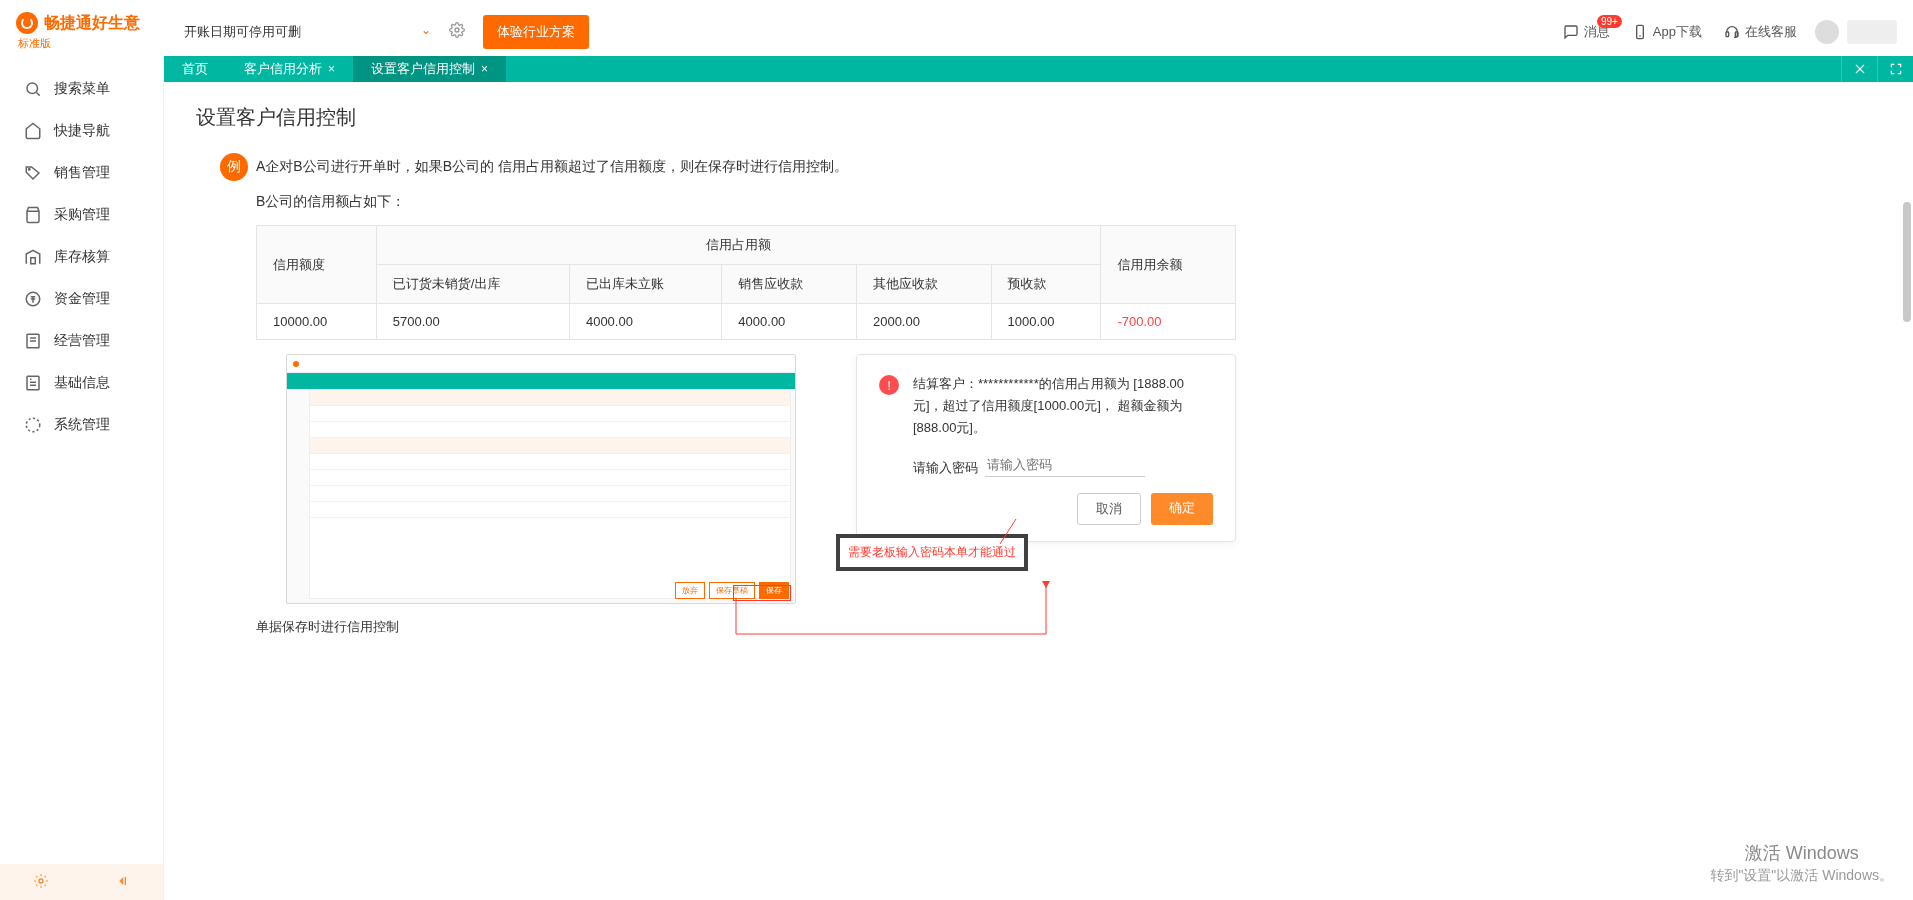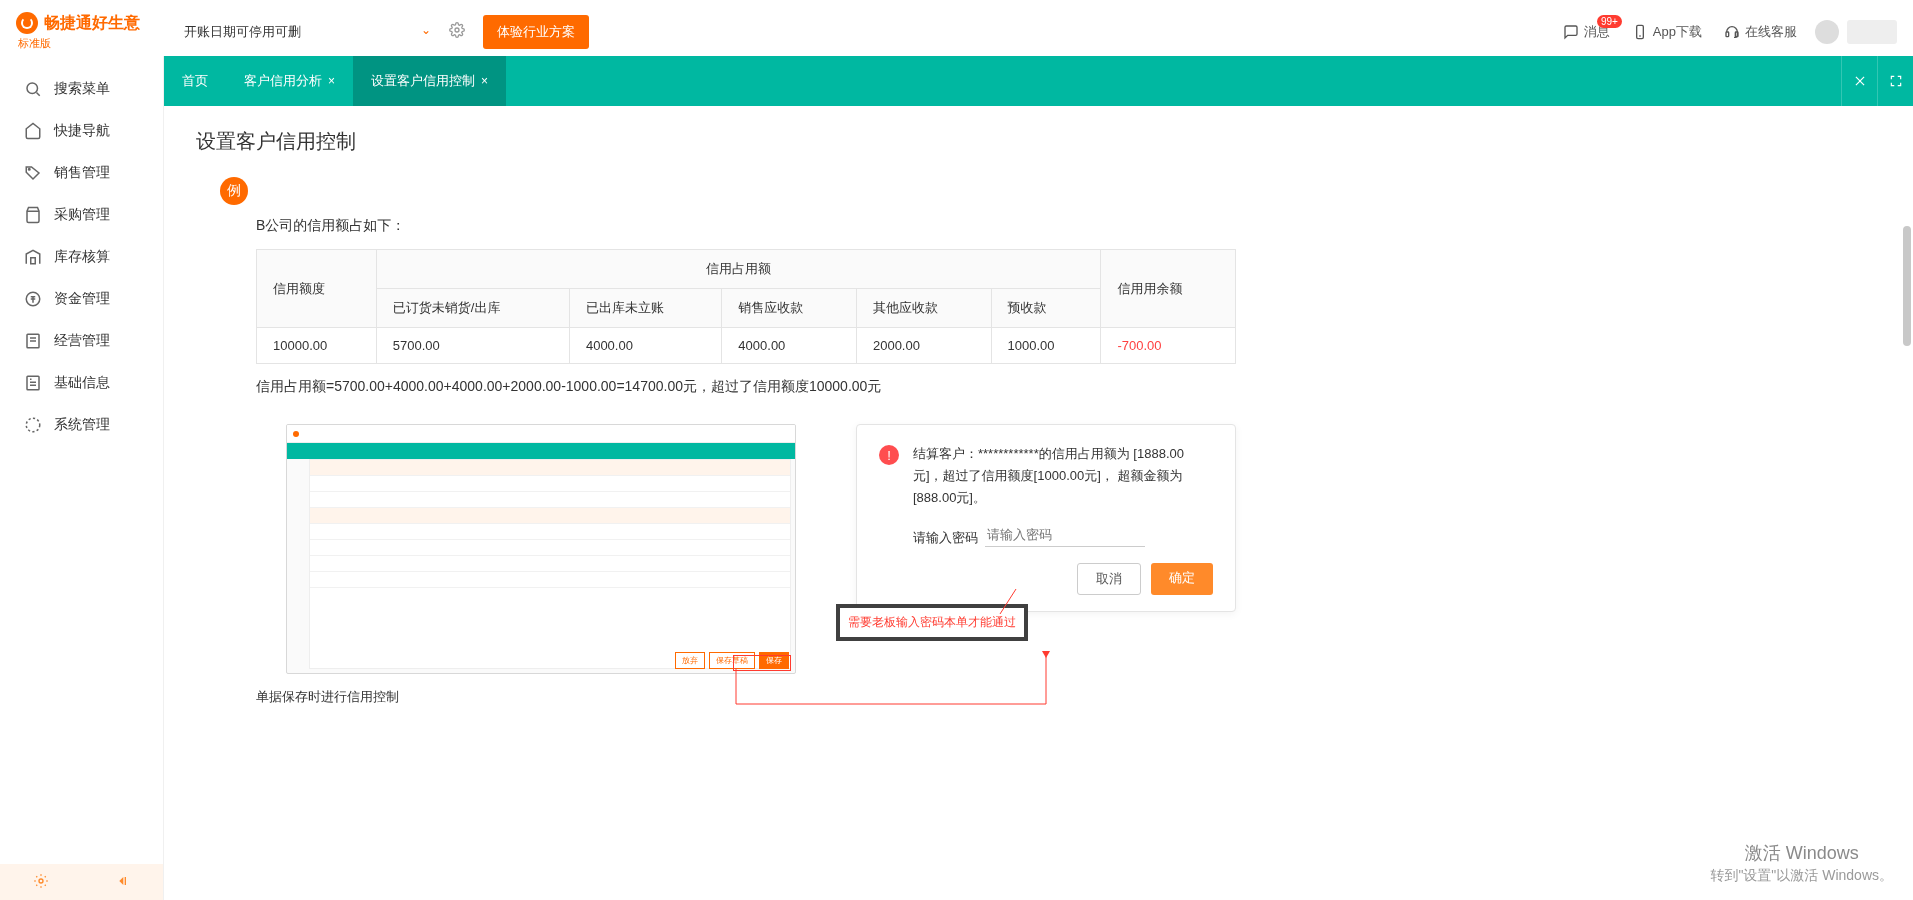--- a/index.html
+++ b/index.html
@@ -23,21 +23,21 @@
   .ico { width: 16px; height: 16px; display: inline-block; }
 
   
   .sidebar { position: absolute; top: 56px; left: 0; bottom: 0; width: 164px; background: #fff; border-right: 1px solid #f0f0f0; padding-top: 12px; }
   .side-item { display: flex; align-items: center; gap: 12px; padding: 12px 24px; color: #333; cursor: pointer; font-size: 14px; }
   .side-icon { width: 18px; height: 18px; color: #666; }
   .side-bottom { position: absolute; bottom: 0; left: 0; right: 0; height: 36px; background: #fff4eb; display: flex; align-items: center; justify-content: space-around; color: #ff8a2a; }
 
   
   .main { position: absolute; top: 56px; left: 164px; right: 0; bottom: 0; display: flex; flex-direction: column; }
-  .tabs { height: 50px; background: #00b8a1; display: flex; align-items: stretch; }
+  .tabs { height: 26px; background: #00b8a1; display: flex; align-items: stretch; }
   .tab { display: flex; align-items: center; padding: 0 18px; color: #fff; font-size: 13px; cursor: pointer; }
   .tab.active { background: #009482; }
   .tab .close-x { margin-left: 6px; font-size: 12px; }
   .tabs-spacer { flex: 1; }
   .tab-action { width: 36px; display: flex; align-items: center; justify-content: center; color: #fff; cursor: pointer; border-left: 1px solid rgba(255,255,255,0.2); }
 
   .page { flex: 1; overflow: auto; padding: 22px 32px 20px 32px; position: relative; }
   .page-title { font-size: 20px; font-weight: 500; color: #333; margin-bottom: 18px; }
   .content-card { background: #fff; padding: 4px 24px 24px 24px; }
 
@@ -244,20 +244,21 @@
         </svg>
     </div>
   </div>
 
   <div class="page">
     <div class="page-title">设置客户信用控制</div>
 
     <div class="content-card">
       <div class="example-row">
         <span class="example-tag">例</span>
+        <span class="example-text">A企对B公司进行开单时，如果B公司的 信用占用额超过了信用额度，则在保存时进行信用控制。</span>
       </div>
       <div class="sub-text">B公司的信用额占如下：</div>
 
       <table class="ctable">
         <thead>
           <tr>
             <th rowspan="2">信用额度</th>
             <th colspan="5" style="text-align:center">信用占用额</th>
             <th rowspan="2">信用用余额</th>
           </tr>
@@ -275,21 +276,20 @@
             <td>5700.00</td>
             <td>4000.00</td>
             <td>4000.00</td>
             <td>2000.00</td>
             <td>1000.00</td>
             <td class="neg">-700.00</td>
           </tr>
         </tbody>
       </table>
 
-      <div class="formula">信用占用额=5700.00+4000.00+4000.00+2000.00-1000.00=14700.00元，超过了信用额度10000.00元</div>
 
       <div class="illus-row">
 
         <div class="mock-shot">
           <div class="mock-topbar">
               <span class="mock-dot"></span>
             </div>
           <div class="mock-tabbar"></div>
           <div class="mock-body">
             <div class="mock-row" style="background:#fff4eb"></div>

